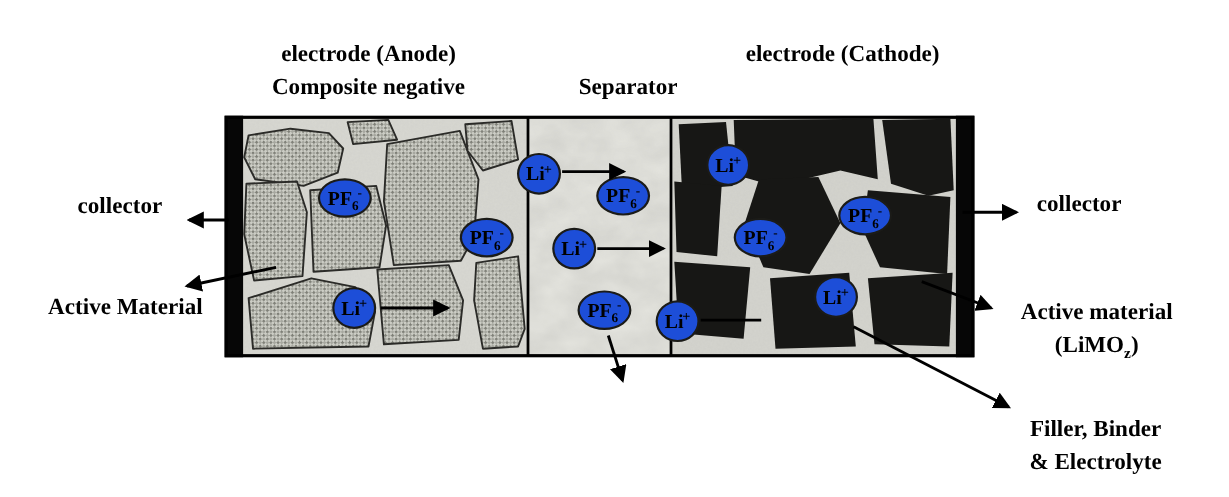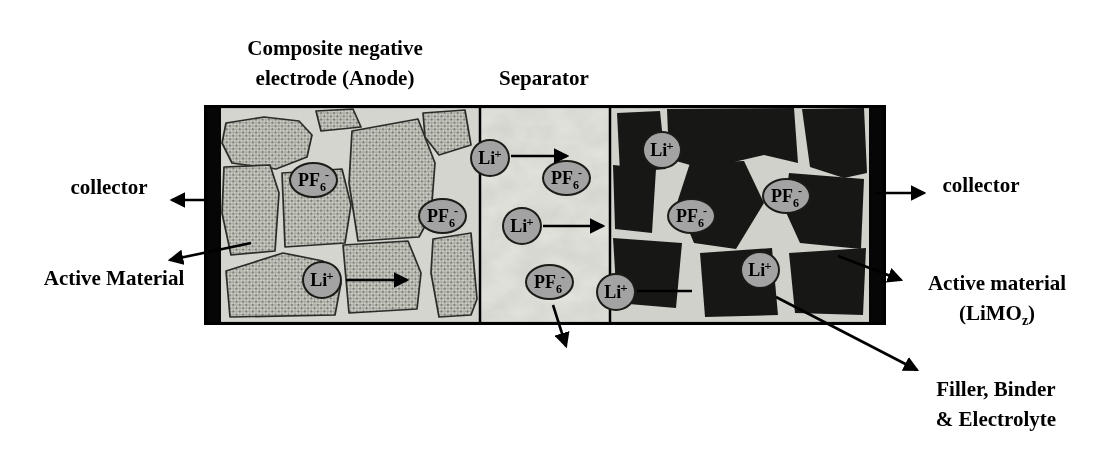--- a/index.html
+++ b/index.html
@@ -8,21 +8,21 @@
     font-family:"Liberation Serif","DejaVu Serif",serif;color:#000;overflow:hidden;
   }
   .lbl{
     position:absolute;font-weight:bold;font-size:21px;line-height:30px;
     text-align:center;white-space:nowrap;
   }
   .lbl sub{font-size:14px;}
   .battery-svg{position:absolute;left:204px;top:105px;z-index:1;}
   .overlay-svg{position:absolute;left:0;top:0;z-index:8;pointer-events:none;}
   .ion{
-    position:absolute;z-index:5;background:#a3a3a3;border:2.2px solid #1b1b18;
+    position:absolute;z-index:5;background:#1d4ed8;border:2.2px solid #1b1b18;
     border-radius:50%;display:flex;align-items:center;justify-content:center;
     font-weight:bold;font-size:18px;line-height:1;
     box-sizing:border-box;white-space:nowrap;
   }
   .ion.pf6{width:49px;height:36px;}
   .ion.li{width:40px;height:38px;}
   .ion sub{font-size:12px;line-height:0;vertical-align:-5px;}
   .ion sup{font-size:12px;line-height:0;vertical-align:7px;margin-left:-1px;}
   .ion.li sup{font-size:13px;vertical-align:6px;}
 </style>
@@ -141,29 +141,30 @@
       <line x1="553" y1="305" x2="566" y2="346" marker-end="url(#ah)"></line>
       <line x1="208" y1="200" x2="172" y2="200" marker-end="url(#ah)"></line>
       <line x1="251" y1="243" x2="170" y2="260" marker-end="url(#ah)"></line>
       <line x1="875" y1="193" x2="924" y2="193" marker-end="url(#ah)"></line>
       <line x1="838" y1="256" x2="901" y2="280" marker-end="url(#ah)"></line>
       <line x1="776" y1="297" x2="917" y2="370" marker-end="url(#ah)"></line>
     </g>
   </svg>
 
   <div class="lbl" style="left:220px;top:33px;width:230px;">
+    <div>electrode (Anode)</div>
     <div>Composite negative</div>
-    <div>electrode (Anode)</div>
   </div>
 
-  <div class="lbl" style="left:482px;top:63px;width:124px;text-align:center;">
+  <div class="lbl" style="left:509px;top:63px;width:124px;text-align:center;">
     <div>Separator</div>
   </div>
 
   <div class="lbl" style="left:650px;top:33px;width:232px;">
+    <div>electrode (Cathode)</div>
   </div>
 
   <div class="lbl" style="left:28px;top:172px;width:162px;">
     <div>collector</div>
   </div>
 
   <div class="lbl" style="left:13px;top:263px;width:202px;">
     <div>Active Material</div>
   </div>
 

